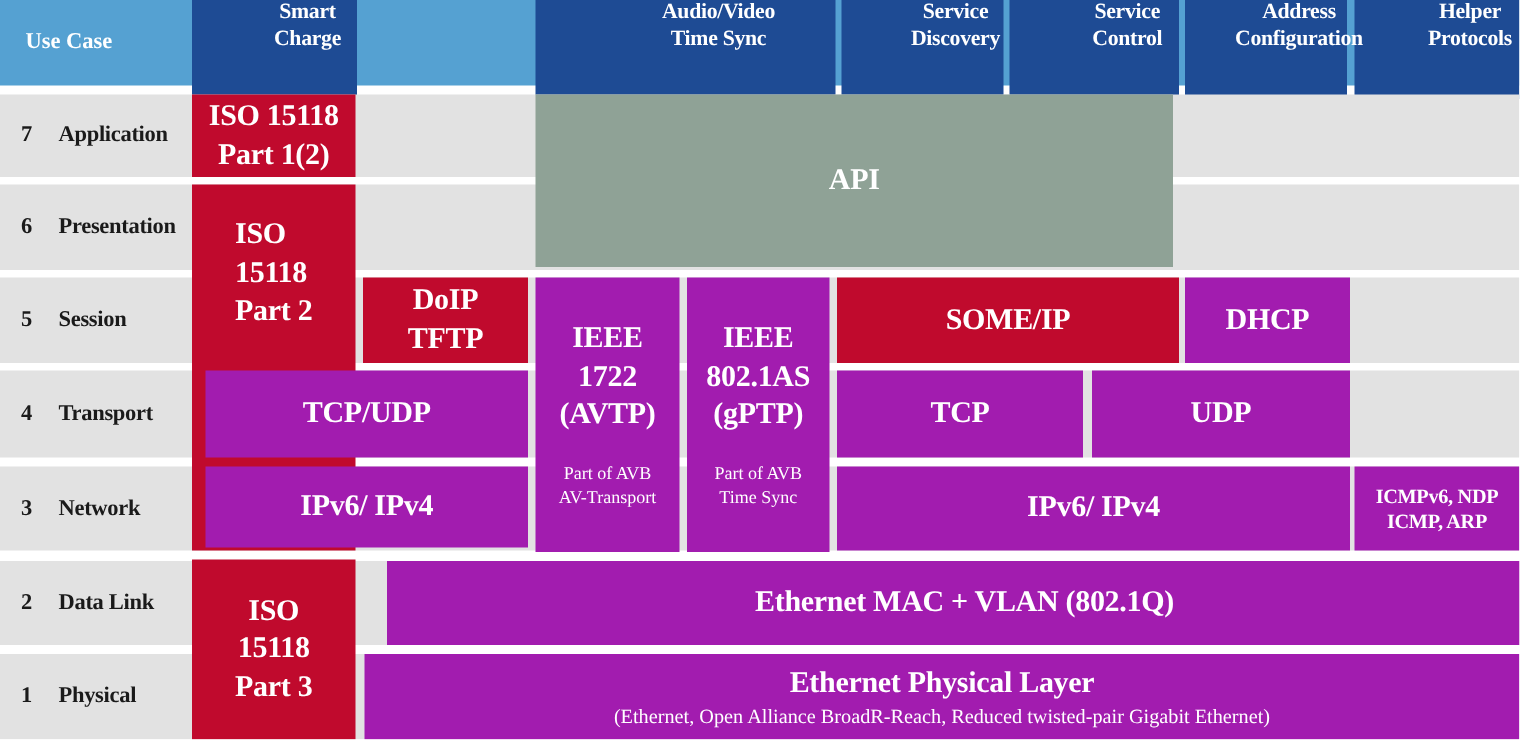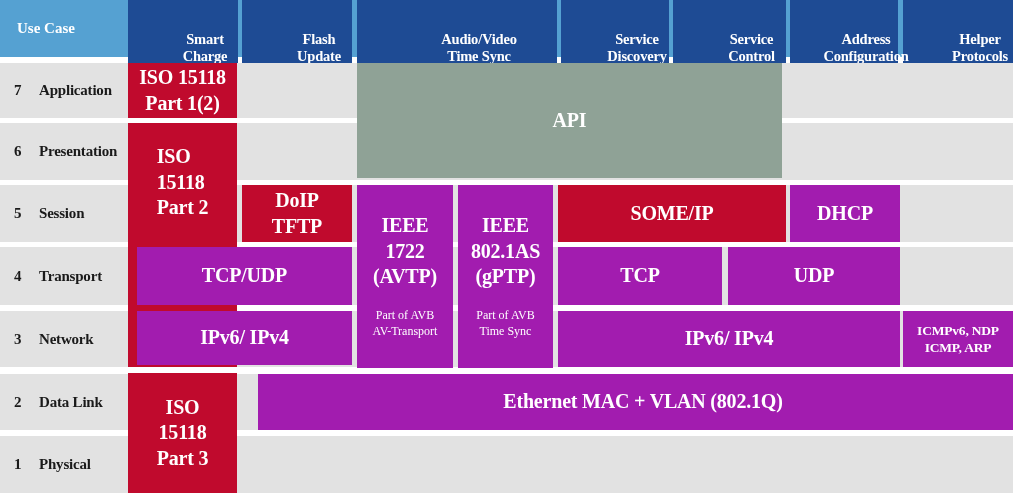--- a/index.html
+++ b/index.html
@@ -1,21 +1,21 @@
 <!DOCTYPE html>
 <html><head>
 <meta charset="utf-8">
 <style>
   html,body{margin:0;padding:0;background:#fff;}
   .stage{position:relative;width:1013px;height:493px;background:#ffffff;
          font-family:Liberation Serif, serif;overflow:hidden;}
   .abs{position:absolute;box-sizing:border-box;}
   
   .hband{left:0;top:0;width:1013px;height:57px;background:#55a1d2;}
-  .hcell{top:0;height:66px;background:#1e4b94;display:flex;align-items:flex-end;justify-content:center;padding-left:44px;}
+  .hcell{top:0;height:66px;background:#1e4b94;display:flex;align-items:flex-start;justify-content:center;padding-left:44px;}
   .hlbl{color:#fff;font-weight:bold;font-size:14.5px;line-height:1.22;text-align:center;
         white-space:pre-line;letter-spacing:-0.2px;}
   .usecase{left:0;top:0;width:128px;height:57px;display:flex;align-items:center;
            padding-left:17px;color:#fff;font-weight:bold;font-size:15px;box-sizing:border-box;}
   
   .strip{left:0;width:1013px;background:#e2e2e2;z-index:1;display:flex;align-items:center;}
   .rowlab{display:flex;align-items:center;color:#1a1a1a;font-weight:bold;font-size:15px;
           padding-left:14px;letter-spacing:-0.2px;}
   .rownum{width:25px;}
   
@@ -39,24 +39,20 @@
 
 <div class="stage">
 
   <div class="abs hband">
     <div class="usecase">Use Case</div>
   </div>
   <div class="abs hcell" style="left:128px;width:110px;">
     <span class="hlbl">Smart
 Charge</span>
   </div>
-  <div class="abs hcell" style="left:242px;width:110px;">
-    <span class="hlbl">Flash
-Update</span>
-  </div>
   <div class="abs hcell" style="left:357px;width:200px;">
     <span class="hlbl">Audio/Video
 Time Sync</span>
   </div>
   <div class="abs hcell" style="left:561px;width:108px;">
     <span class="hlbl">Service
 Discovery</span>
   </div>
   <div class="abs hcell" style="left:673px;width:113px;">
     <span class="hlbl">Service
@@ -188,14 +184,18 @@
   <div class="abs blk red" style="left:128px;top:373px;width:109px;height:120px;">
     <span class="lbl">ISO
 15118
 Part 3</span>
   </div>
 
   <div class="abs blk gray" style="left:258px;top:374px;width:770px;height:56px;">
     <span class="lbl">Ethernet MAC + VLAN (802.1Q)</span>
   </div>
 
+  <div class="abs blk gray phy" style="left:243px;top:436px;width:770px;height:57px;">
+    <span class="lbl">Ethernet Physical Layer</span>
+    <span class="sub">(Ethernet, Open Alliance BroadR-Reach, Reduced twisted-pair Gigabit Ethernet)</span>
+  </div>
 
 </div>
 
 </body></html>

